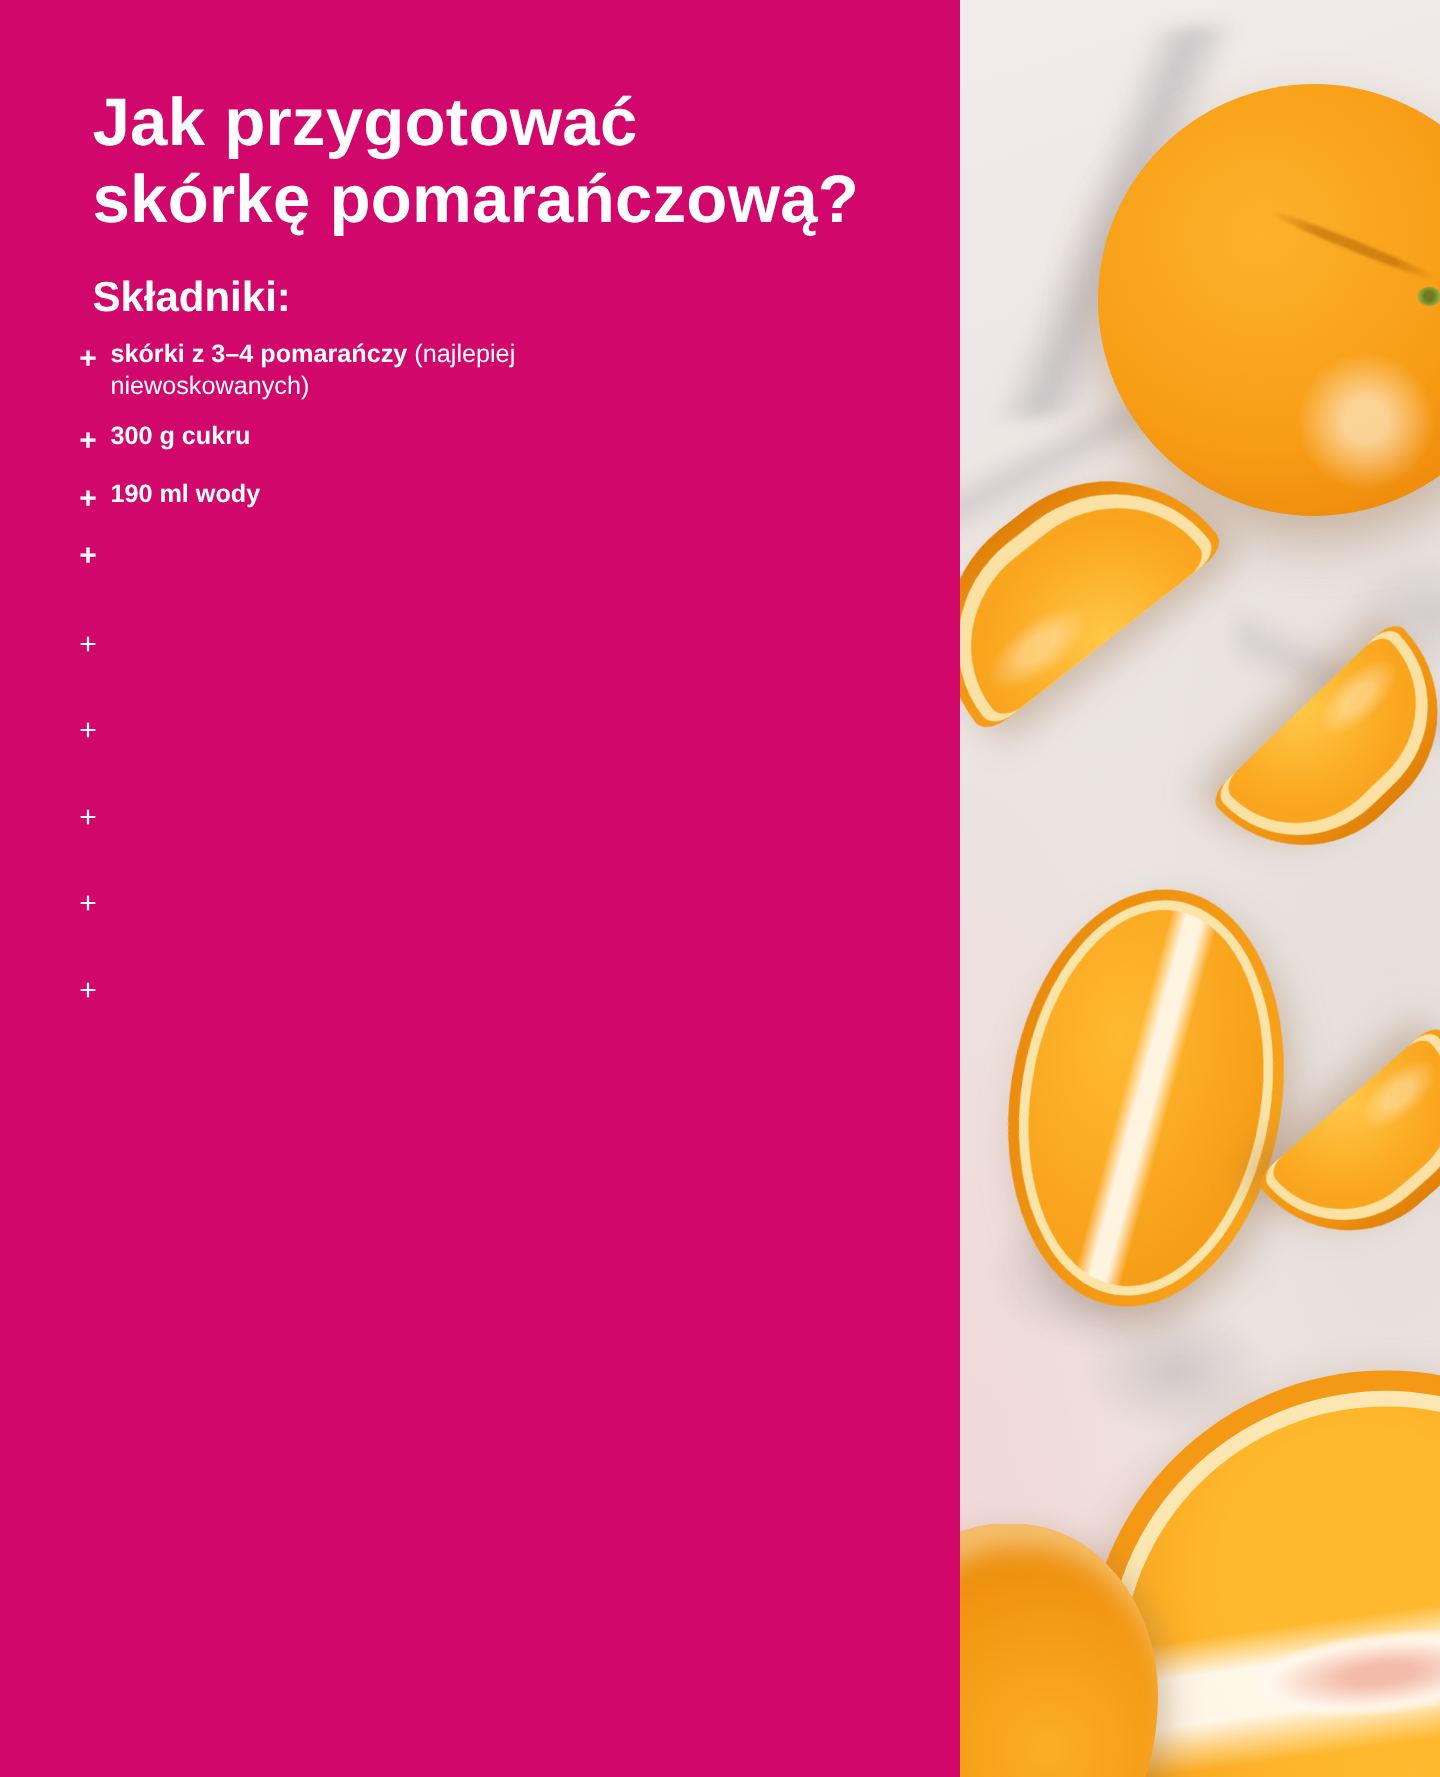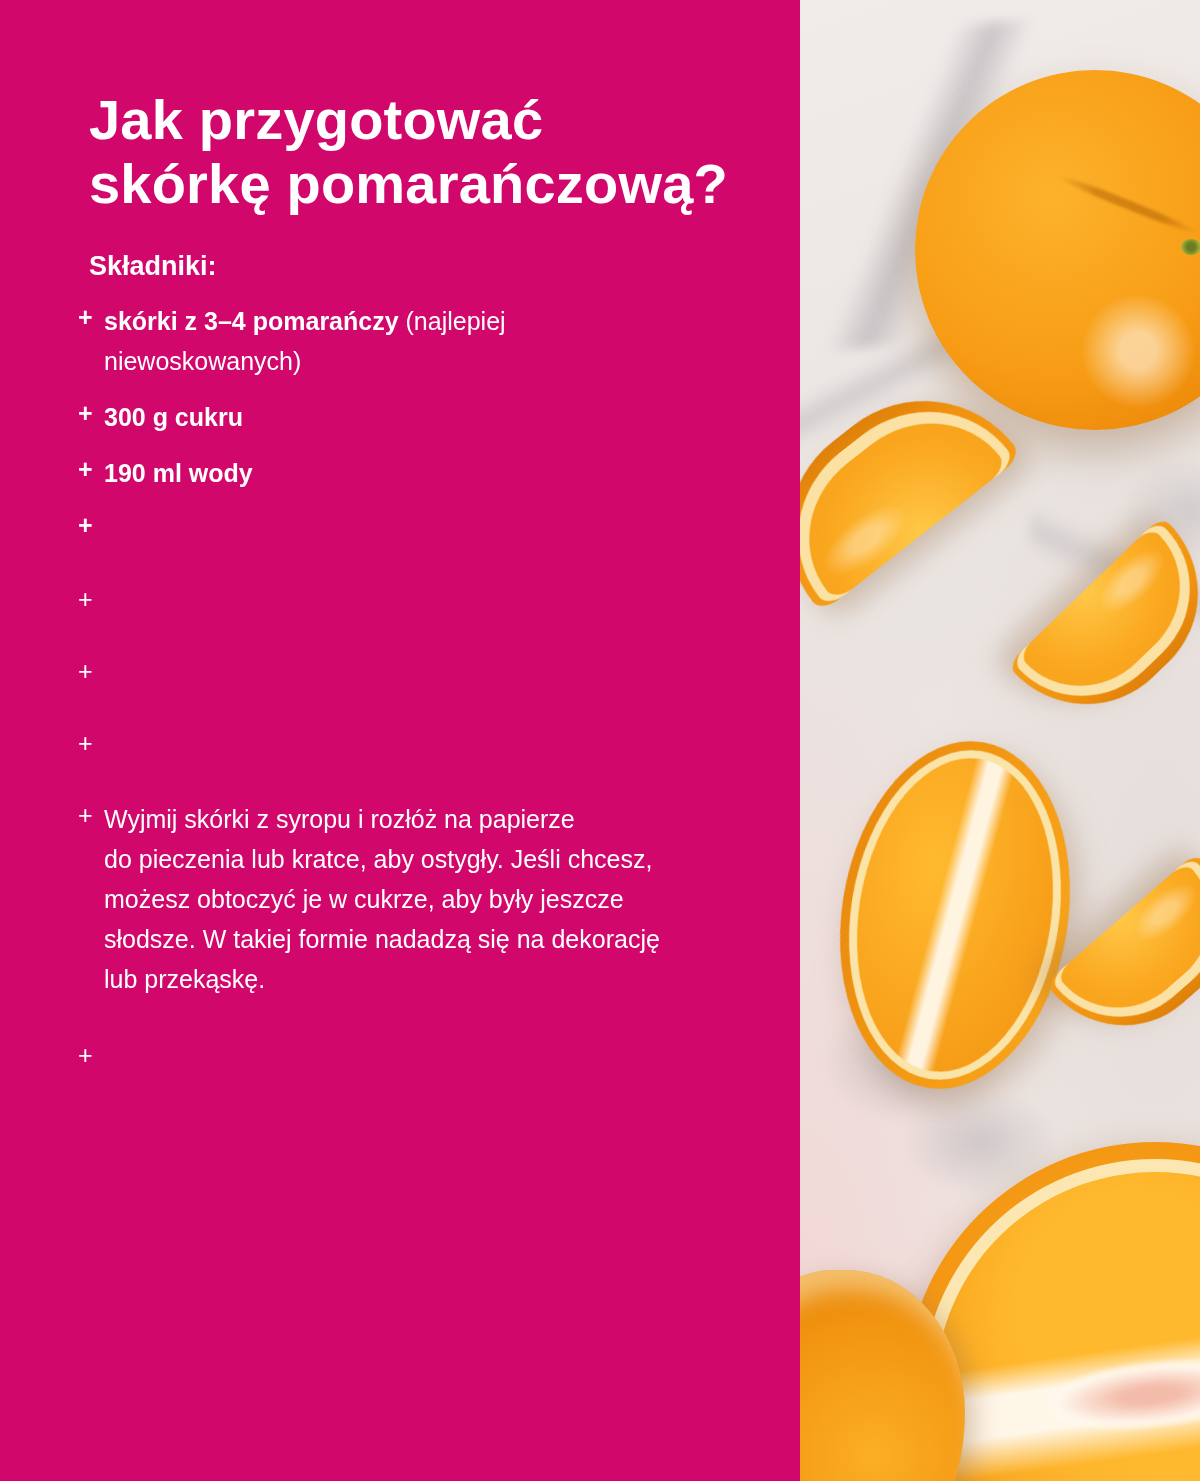--- a/index.html
+++ b/index.html
@@ -1,29 +1,29 @@
 <!DOCTYPE html>
 <html><head>
 <meta charset="utf-8">
 <style>
   html,body{margin:0;padding:0;}
   body{width:1200px;height:1481px;font-family:"Liberation Sans","DejaVu Sans",sans-serif;}
   .card{position:relative;width:1200px;height:1481px;background:#D2076C;overflow:hidden;}
 
   
   .panel{position:absolute;left:0;top:0;width:800px;height:1481px;box-sizing:border-box;
-         padding:88px 36px 0 77px;color:#ffffff;margin-left:12px;}
+         padding:70px 36px 0 77px;color:#ffffff;}
   .title{margin:0 0 34px 0;font-size:56px;line-height:64px;font-weight:bold;white-space:pre-line;letter-spacing:.2px;}
-  .heading{margin:0 0 19px 0;font-size:27px;line-height:32px;font-weight:bold;}
+  .heading{margin:0 0 19px 0;font-size:35px;line-height:32px;font-weight:bold;}
   .heading.prep{margin:0 0 8px 0;}
   ul{list-style:none;margin:0;padding:0;}
   li{display:flex;align-items:flex-start;}
   .plus{flex:none;width:26px;margin-left:-11px;font-size:25px;line-height:32px;}
   .ing .plus{font-weight:bold;}
-  .t{margin:0;font-size:25px;line-height:40px;white-space:pre-line;}
+  .t{margin:0;font-size:21px;line-height:26px;white-space:pre-line;}
   .t b{font-weight:bold;}
   .ing{margin-bottom:42px;}
   .ing li{margin-bottom:16px;}
   .steps li{margin-bottom:40px;}
 
   
   .photo{position:absolute;left:800px;top:0;width:400px;height:1481px;overflow:hidden;
     background:
       radial-gradient(ellipse at 0% 98%, rgba(244,204,204,.65), rgba(244,204,204,0) 42%),
       radial-gradient(ellipse at 90% 62%, rgba(222,214,210,.5), rgba(222,214,210,0) 45%),
@@ -127,25 +127,20 @@
         <span class="plus">+</span>
       </li>
       <li>
         <span class="plus">+</span>
       </li>
       <li>
         <span class="plus">+</span>
       </li>
       <li>
         <span class="plus">+</span>
-        <p class="t">Wyjmij skórki z syropu i rozłóż na papierze
-do pieczenia lub kratce, aby ostygły. Jeśli chcesz,
-możesz obtoczyć je w cukrze, aby były jeszcze
-słodsze. W takiej formie nadadzą się na dekorację
-lub przekąskę.</p>
       </li>
       <li>
         <span class="plus">+</span>
       </li>
     </ul>
   </div>
 
   <div class="photo">
     <div class="vein v1"></div>
     <div class="vein v2"></div>

